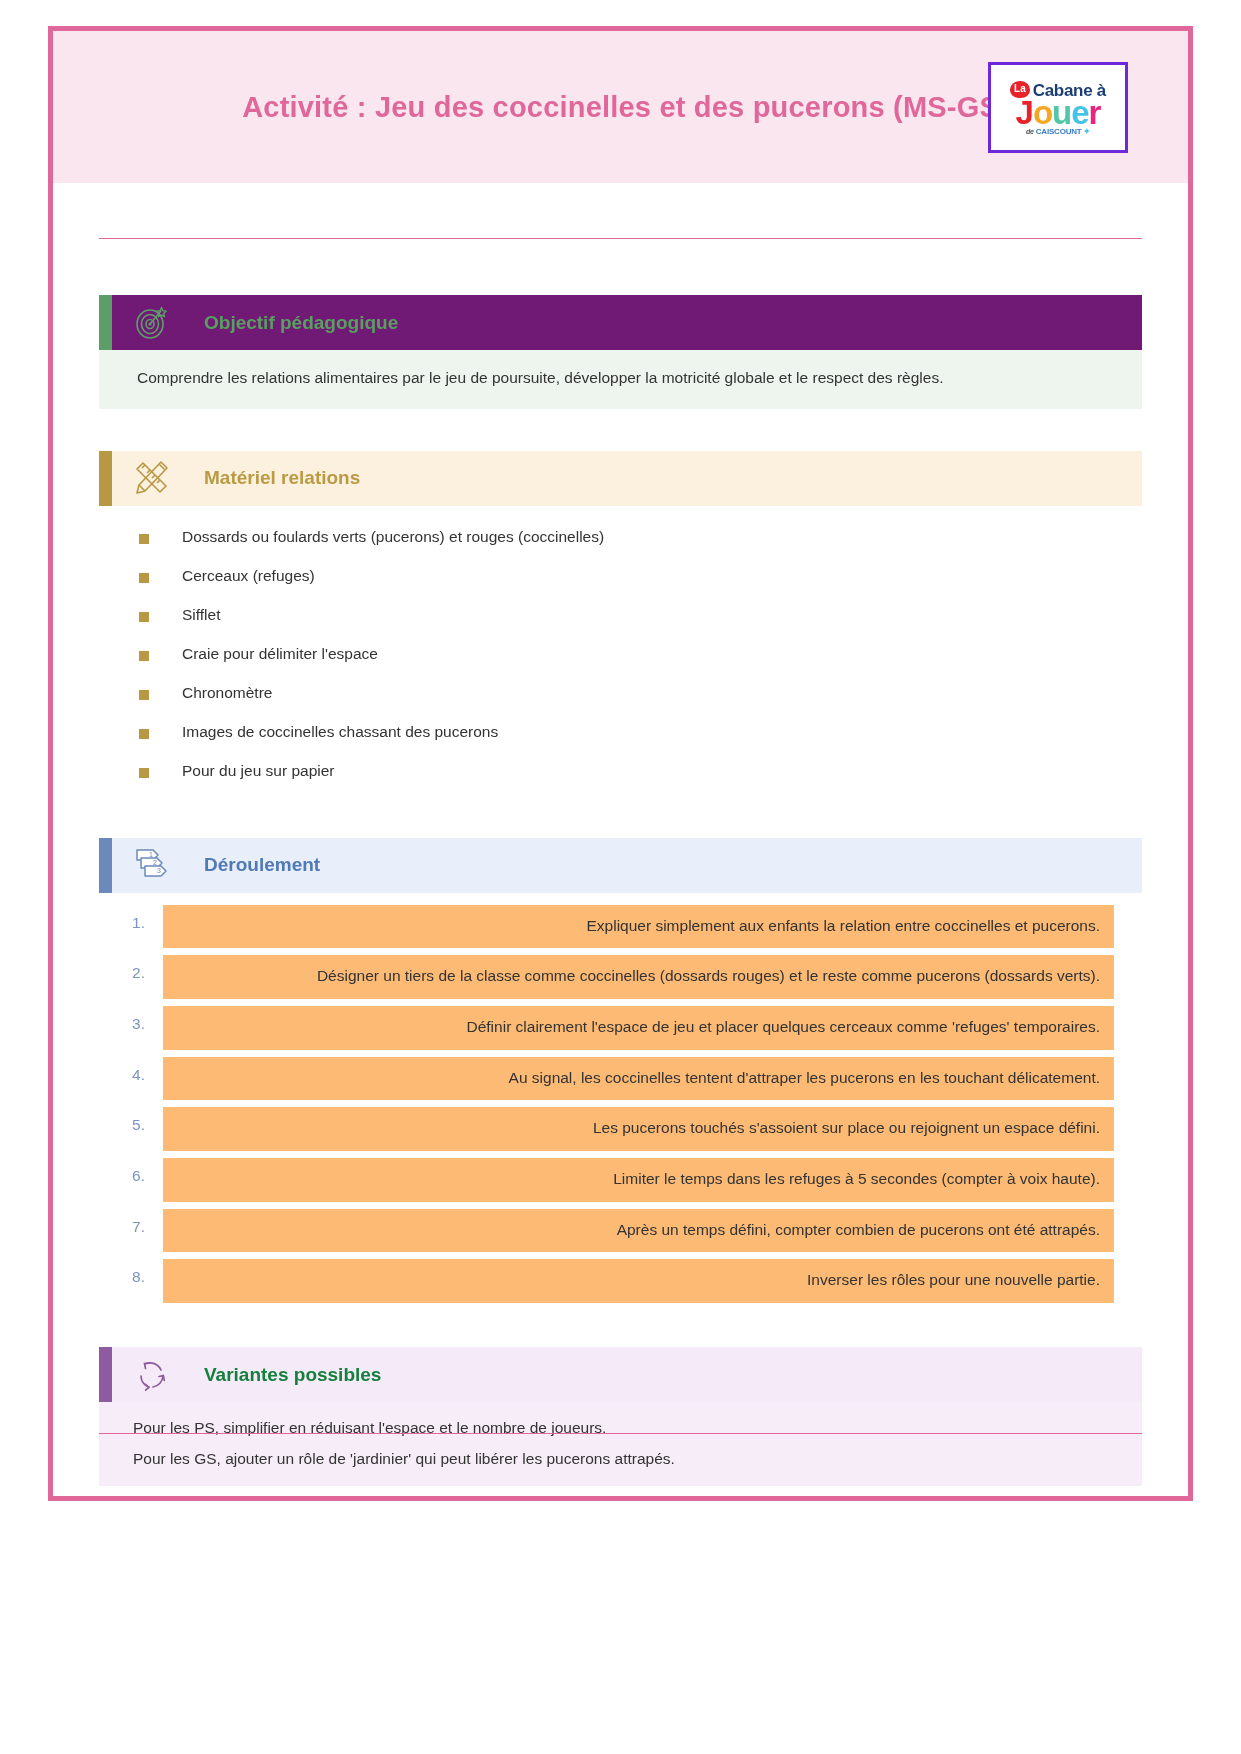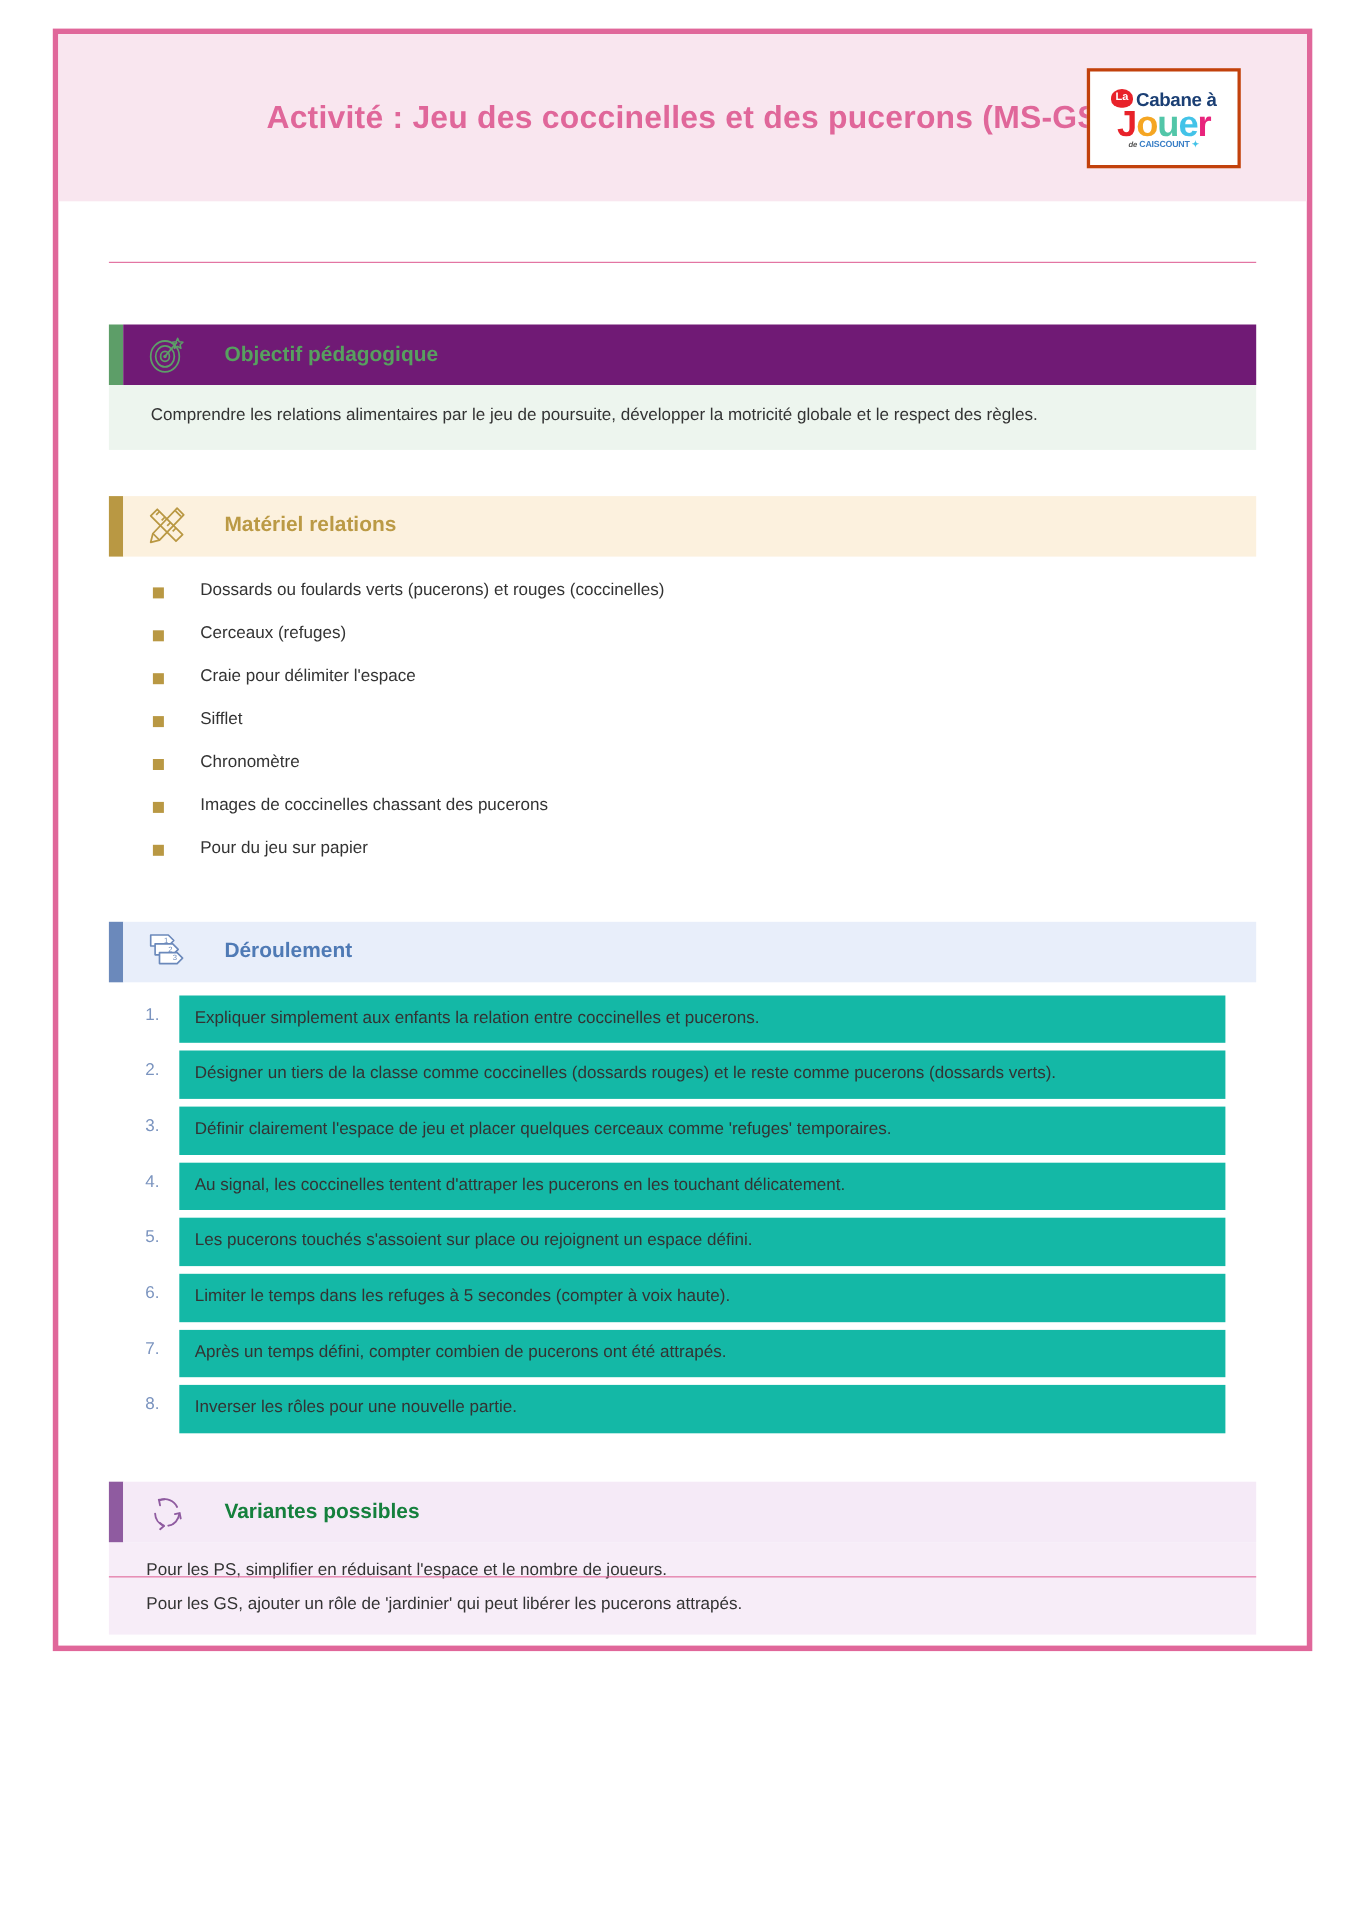--- a/index.html
+++ b/index.html
@@ -48,21 +48,21 @@
   }
 
   
   .logo-box {
     position: absolute;
     right: 60px;
     top: 31px;
     width: 140px;
     height: 91px;
     background: #ffffff;
-    border: 3px solid #c2410c;
+    border: 3px solid #6d28d9;
     box-sizing: border-box;
     display: flex;
     flex-direction: column;
     align-items: center;
     justify-content: center;
     padding-top: 2px;
   }
   .logo-line1 {
     display: flex;
     align-items: center;
@@ -239,26 +239,27 @@
   .der-num {
     flex: 0 0 46px;
     text-align: right;
     padding-right: 18px;
     font-size: 15.5px;
     color: #7b94bf;
     padding-top: 9px;
   }
   .der-text {
     flex: 1 1 auto;
-    background: #14b8a6;
+    background: #fdba74;
     color: #333333;
     font-size: 15.5px;
     line-height: 1.85;
     padding: 7px 14px 8px 14px;
     margin-right: 28px;
+    text-align: right;
   }
 
   
   .var-body {
     background: #f7edf8;
     padding: 12px 20px 14px 34px;
     font-size: 15.5px;
     color: #333333;
     line-height: 1.75;
   }
@@ -342,25 +343,25 @@
         <li>
             <span class="mat-bullet"></span>
             <span>Dossards ou foulards verts (pucerons) et rouges (coccinelles)</span>
           </li>
         <li>
             <span class="mat-bullet"></span>
             <span>Cerceaux (refuges)</span>
           </li>
         <li>
             <span class="mat-bullet"></span>
+            <span>Sifflet</span>
+          </li>
+        <li>
+            <span class="mat-bullet"></span>
             <span>Craie pour délimiter l'espace</span>
-          </li>
-        <li>
-            <span class="mat-bullet"></span>
-            <span>Sifflet</span>
           </li>
         <li>
             <span class="mat-bullet"></span>
             <span>Chronomètre</span>
           </li>
         <li>
             <span class="mat-bullet"></span>
             <span>Images de coccinelles chassant des pucerons</span>
           </li>
         <li>

